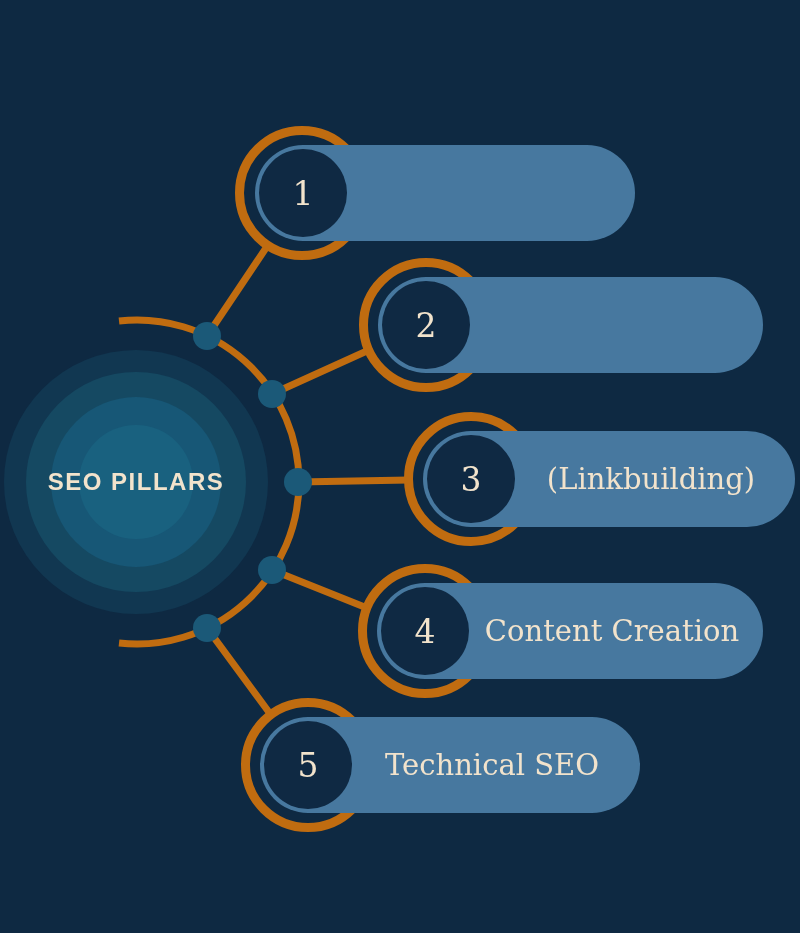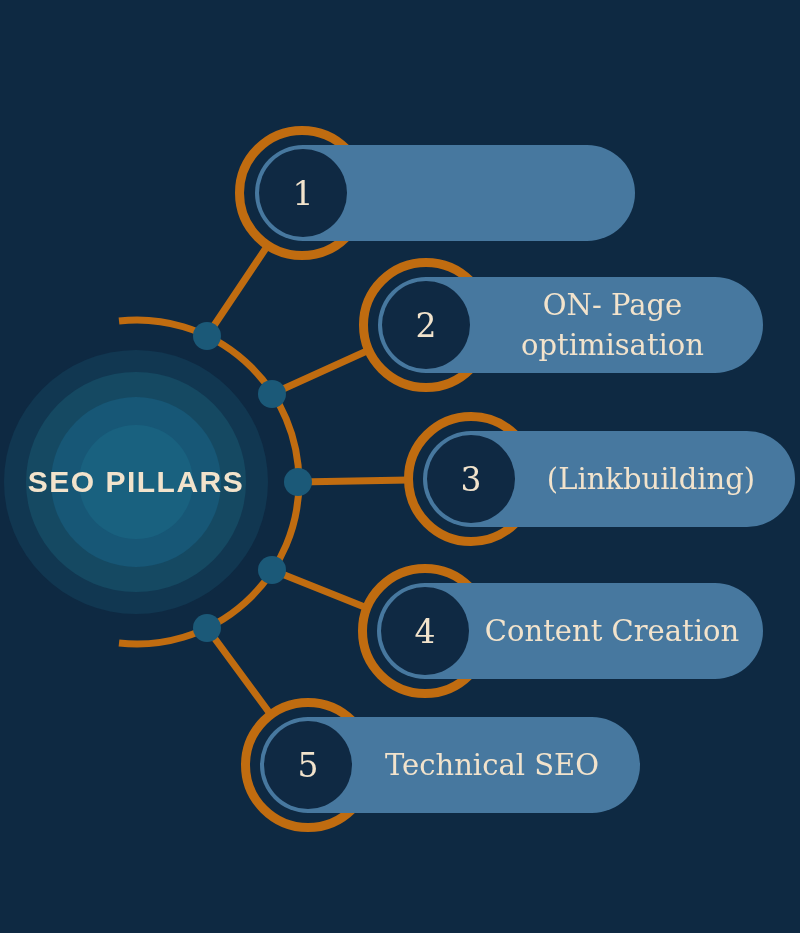--- a/index.html
+++ b/index.html
@@ -43,21 +43,21 @@
     left: 4px; top: 350px;
     width: 264px; height: 264px;
     display: flex;
     align-items: center;
     justify-content: center;
     z-index: 3;
   }
   .hub-title {
     font-family: "Liberation Sans", sans-serif;
     font-weight: bold;
-    font-size: 30px;
+    font-size: 24px;
     letter-spacing: 1.5px;
     color: var(--text_cream);
   }
 
   .pill {
     position: absolute;
     height: 96px;
     border-radius: 48px;
     background: var(--pill_blue);
     z-index: 2;
@@ -146,24 +146,20 @@
   <div class="pill p1">
     <div class="num-circle">
       <span class="num">1</span>
     </div>
   </div>
 
   <div class="pill p2">
     <div class="num-circle">
       <span class="num">2</span>
     </div>
-    <div class="label">
-      <span class="line">ON- Page</span>
-      <span class="line">optimisation</span>
-    </div>
   </div>
 
   <div class="pill p3">
     <div class="num-circle">
       <span class="num">3</span>
     </div>
     <div class="label">
       <span class="line">(Linkbuilding)</span>
     </div>
   </div>

